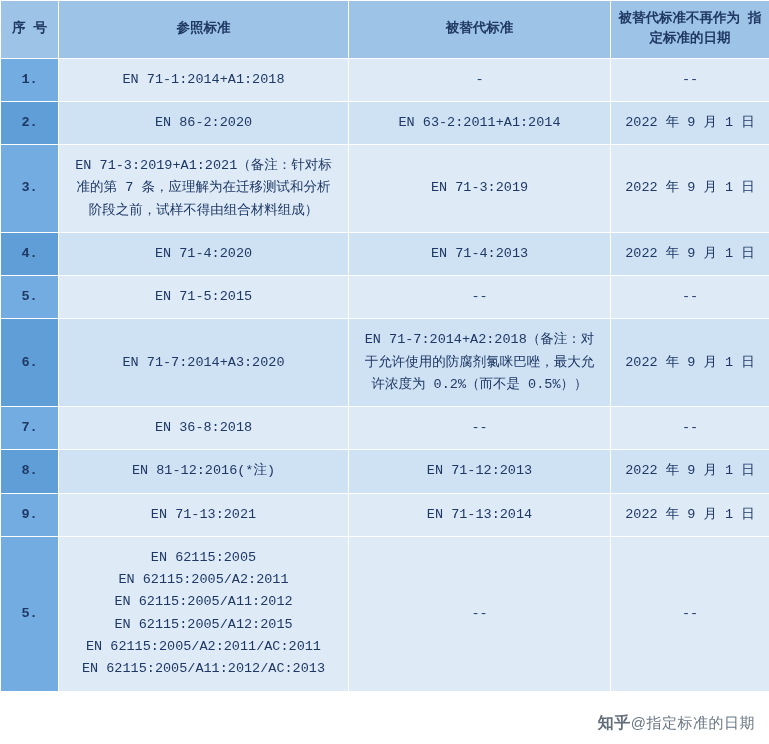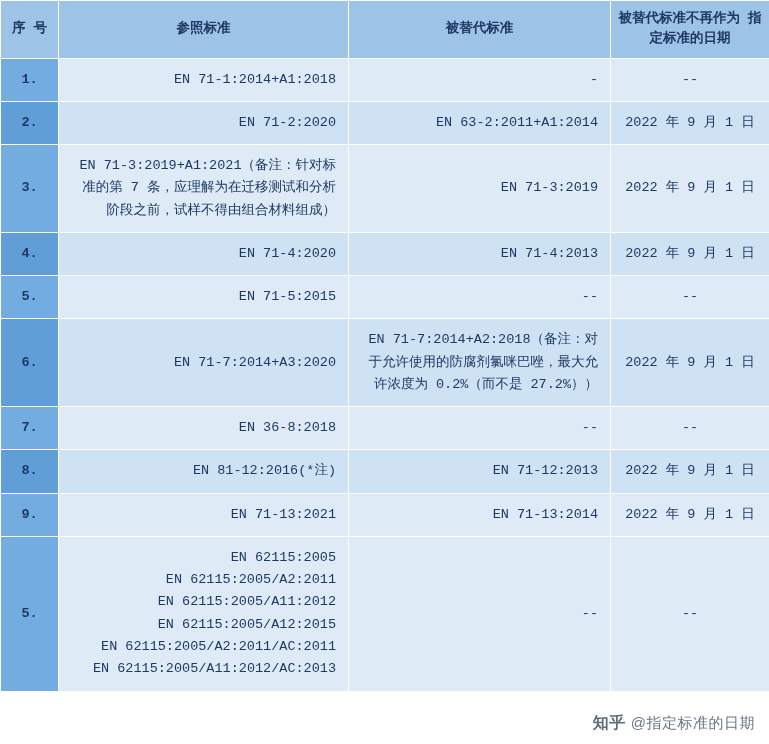--- a/index.html
+++ b/index.html
@@ -50,35 +50,34 @@
     background: #6aa9dd;
     color: #15325e;
     font-size: 13.5px;
   }
   tr.even td.cell { background: #deebf7; }
   tr.odd  td.cell { background: #cfe2f3; }
   tr.even td.idx { background: #73ace0; }
   tr.odd  td.idx { background: #5f9ed7; }
 
   td.center { text-align: center; }
-  td.left { text-align: right; }
+  td.left { text-align: center; }
 
   .multi-line span { display: block; }
 
   .watermark {
     position: absolute;
     right: 14px;
     bottom: 10px;
     font-size: 15px;
     color: #5f6b7a;
     font-family: "Liberation Sans", sans-serif;
     letter-spacing: 0.5px;
     display: flex;
     align-items: center;
-    gap: 5px;
     opacity: 0.92;
   }
   .watermark .zh-logo {
     font-weight: bold;
     font-size: 16px;
     color: #55616e;
   }
 </style>
 </head>
 <body>
@@ -103,21 +102,21 @@
   </thead>
   <tbody>
     <tr class="even">
       <td class="idx">1.</td>
       <td class="cell left">EN 71-1:2014+A1:2018</td>
       <td class="cell left">-</td>
       <td class="cell center">--</td>
     </tr>
     <tr class="odd">
       <td class="idx">2.</td>
-      <td class="cell left">EN 71-2:2020</td>
+      <td class="cell left">EN 86-2:2020</td>
       <td class="cell left">EN 63-2:2011+A1:2014</td>
       <td class="cell center">2022 年 9 月 1 日</td>
     </tr>
     <tr class="even">
       <td class="idx">3.</td>
       <td class="cell left">EN 71-3:2019+A1:2021（备注：针对标准的第 7 条，应理解为在迁移测试和分析阶段之前，试样不得由组合材料组成）</td>
       <td class="cell left">EN 71-3:2019</td>
       <td class="cell center">2022 年 9 月 1 日</td>
     </tr>
     <tr class="odd">
@@ -128,21 +127,21 @@
     </tr>
     <tr class="even">
       <td class="idx">5.</td>
       <td class="cell left">EN 71-5:2015</td>
       <td class="cell left">--</td>
       <td class="cell center">--</td>
     </tr>
     <tr class="odd">
       <td class="idx">6.</td>
       <td class="cell left">EN 71-7:2014+A3:2020</td>
-      <td class="cell left">EN 71-7:2014+A2:2018（备注：对于允许使用的防腐剂氯咪巴唑，最大允许浓度为 0.2%（而不是 27.2%））</td>
+      <td class="cell left">EN 71-7:2014+A2:2018（备注：对于允许使用的防腐剂氯咪巴唑，最大允许浓度为 0.2%（而不是 0.5%））</td>
       <td class="cell center">2022 年 9 月 1 日</td>
     </tr>
     <tr class="even">
       <td class="idx">7.</td>
       <td class="cell left">EN 36-8:2018</td>
       <td class="cell left">--</td>
       <td class="cell center">--</td>
     </tr>
     <tr class="odd">
       <td class="idx">8.</td>

